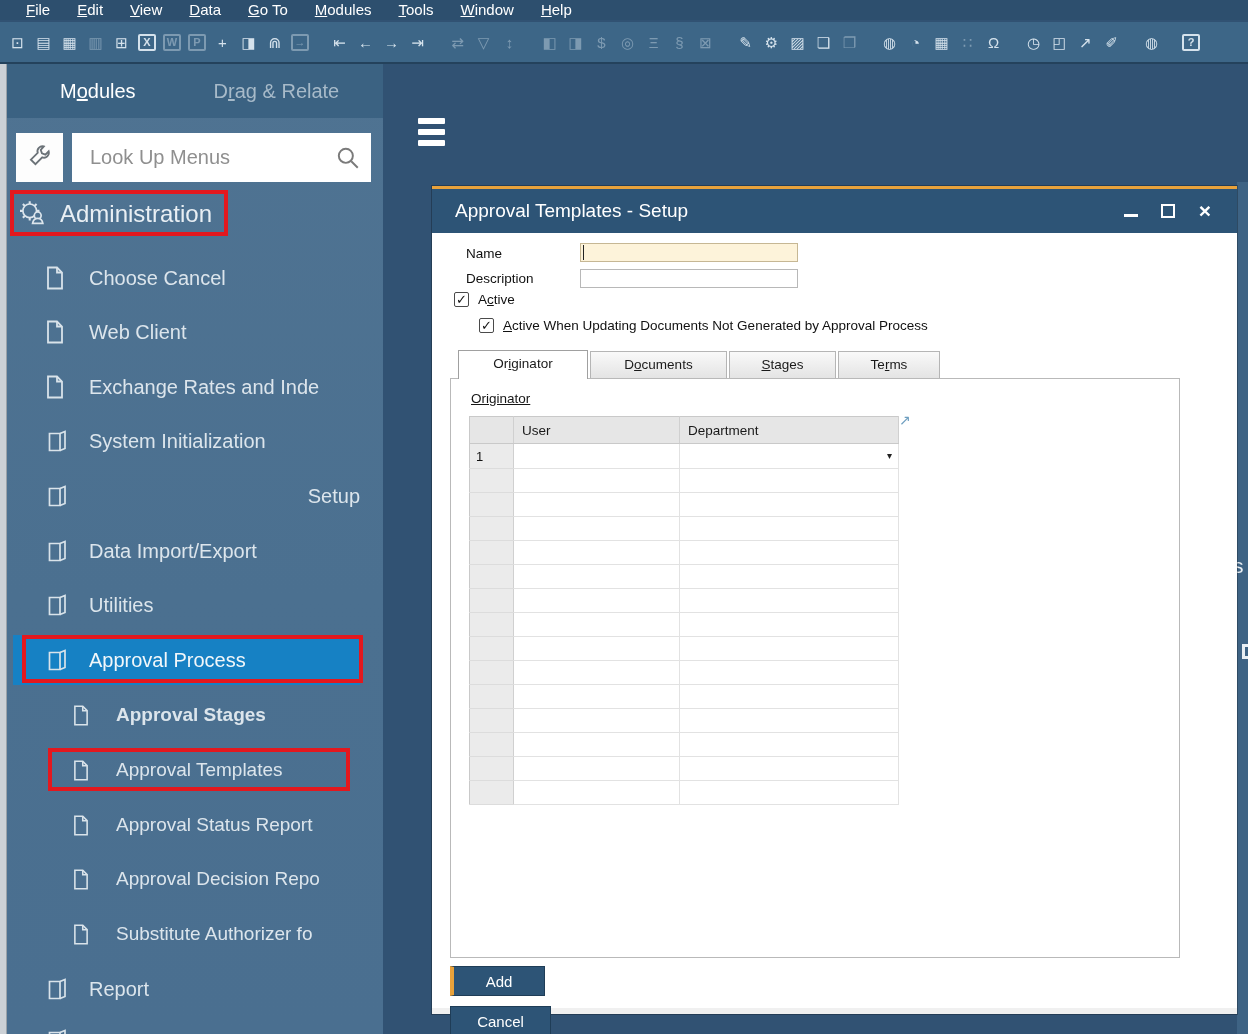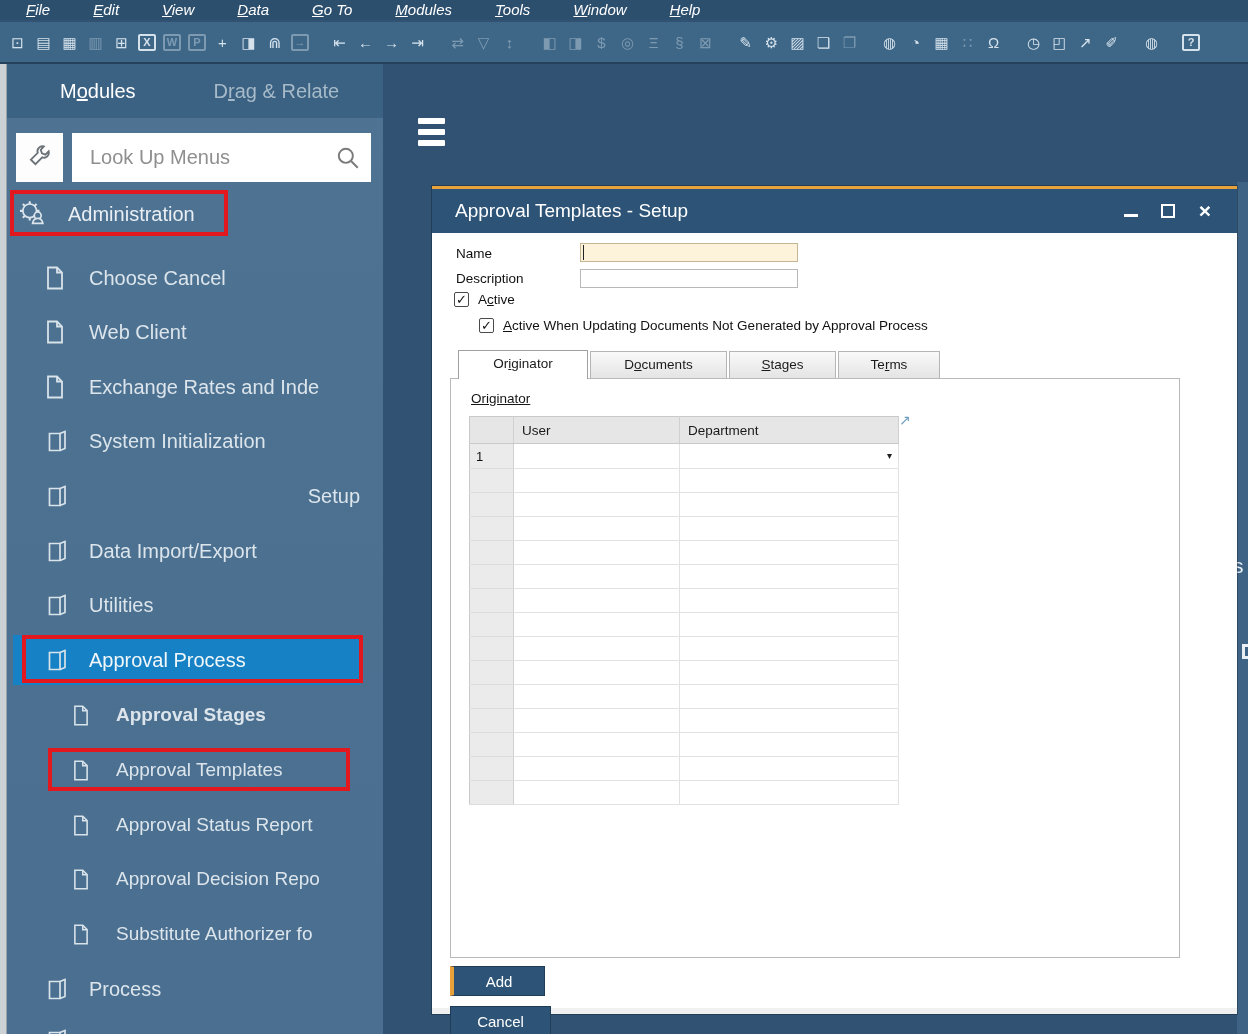--- a/index.html
+++ b/index.html
@@ -2,21 +2,21 @@
 <html><head>
 <meta charset="utf-8">
 <style>
   * { margin:0; padding:0; box-sizing:border-box; }
   html,body { width:1248px; height:1034px; overflow:hidden; }
   body { font-family:"Liberation Sans","DejaVu Sans",sans-serif; }
   #app { position:relative; width:1248px; height:1034px; background:#315273; overflow:hidden; }
 
   
   #menubar { position:absolute; left:0; top:0; width:100%; height:20px; background:#2d4f6e;
-             display:flex; align-items:center; padding-left:26px; gap:43px;font-style:italic; }
+             display:flex; align-items:center; padding-left:26px; gap:27px; }
   .menu-item { color:#ffffff; font-size:15px; line-height:22px; cursor:default; white-space:nowrap; }
   .menu-item u { text-decoration:underline; }
 
   
   #toolbar { position:absolute; left:0; top:22px; width:100%; height:42px; background:#3d6687;
              border-bottom:2px solid #24425c; display:flex; align-items:center; padding-left:8px; gap:7px; }
   .tb-icon { width:19px; height:19px; display:flex; align-items:center; justify-content:center;
              color:#d5e2ec; font-size:15px; line-height:19px; }
   .tb-icon.boxed { border:2px solid #d5e2ec; border-radius:2px; font-size:11px; font-weight:bold; height:17px; width:18px; }
   .tb-icon.disabled { opacity:0.42; }
@@ -35,21 +35,21 @@
   #wrench-btn { position:absolute; left:9px; top:0; width:47px; height:49px; background:#fdfdfd;
                 display:flex; align-items:center; justify-content:center; }
   #search-box { position:absolute; left:65px; top:0; width:299px; height:49px; background:#ffffff; }
   #search-input { position:absolute; left:0; top:0; width:100%; height:100%; border:none; outline:none;
                   font-size:20px; color:#8b5cf6; padding:0 44px 0 18px; font-family:inherit; }
   #search-input::placeholder { color:#8f8f8f; opacity:1; }
   #search-mag { position:absolute; right:10px; top:12px; }
 
   #admin-row { position:absolute; left:7px; top:128px; right:0; height:44px; display:flex; align-items:center; }
   #admin-row .icon-wrap { margin-left:9px; }
-  #admin-label { color:#e9eff4; font-size:20px; margin-left:20px; }
+  #admin-label { color:#e9eff4; font-size:24px; margin-left:12px; }
 
   #sidebar-items { position:absolute; left:0; top:0; width:100%; height:100%; }
   .side-item { position:absolute; left:13px; width:347px; height:50px; display:flex; align-items:center; cursor:default; }
   .side-item .icon-wrap { display:flex; align-items:center; color:#d9e3ea; }
   .side-item.lvl0 .icon-wrap { margin-left:32px; width:24px; }
   .side-item.lvl1 .icon-wrap { margin-left:59px; width:21px; }
   .side-item .lbl { color:#dce5ec; font-size:20px; white-space:nowrap; }
   .side-item.lvl0 .lbl { margin-left:20px; }
   .side-item.lvl1 .lbl { margin-left:23px; font-size:19px; }
   .side-item.selected { background:#1681c4; }
@@ -78,21 +78,21 @@
   #dialog-title { color:#ffffff; font-size:19px; margin-left:23px; }
   #win-controls { margin-left:auto; margin-right:22px; display:flex; align-items:center; gap:17px; }
   .win-btn { width:20px; height:20px; display:flex; align-items:center; justify-content:center; cursor:pointer; }
   #min-glyph { width:14px; height:3px; background:#fff; margin-top:9px; }
   #max-glyph { width:14px; height:14px; border:2px solid #fff; }
   #close-glyph { color:#fff; font-size:21px; font-weight:bold; line-height:20px; }
 
   #dialog-body { position:absolute; left:0; top:47px; width:100%; height:781px; background:#ffffff;
                  border-bottom:6px solid #f0f0f0; font-size:13.5px; color:#111; }
 
-  .fld-label { position:absolute; left:24px; }
+  .fld-label { position:absolute; left:34px; }
   #name-label { top:13px; }
   #desc-label { top:38px; }
   .fld-input { position:absolute; left:148px; width:218px; height:19px; border:1px solid #b8b8b8;
                font-family:inherit; font-size:12.5px; padding:0 3px; outline:none; }
   #name-input { top:10px; background:#fdf3da; border-color:#c6b794; }
   #desc-input { top:36px; background:#ffffff; }
   #name-caret { position:absolute; left:151px; top:12px; width:1px; height:15px; background:#222; }
 
   .cb-row { position:absolute; display:flex; align-items:center; }
   .cb-0 { left:22px; top:59px; }
@@ -347,21 +347,21 @@
           </span>
           <span class="lbl">Substitute Authorizer fo</span>
         </div>
         <div class="side-item lvl0" style="top: 900px;">
           <span class="icon-wrap">
             <svg width="24" height="24" viewBox="0 0 24 24" fill="none" stroke="currentColor" stroke-width="1.7">
               <path d="M4.5 4.5 H15 V21.5 H4.5 Z"></path>
               <path d="M15 4.5 L20 2.5 V19.5 L15 21.5"></path>
             </svg>
           </span>
-          <span class="lbl">Process</span>
+          <span class="lbl">Report</span>
         </div>
         <div class="side-item lvl0" style="top: 951px;">
           <span class="icon-wrap">
             <svg width="24" height="24" viewBox="0 0 24 24" fill="none" stroke="currentColor" stroke-width="1.7">
               <path d="M4.5 4.5 H15 V21.5 H4.5 Z"></path>
               <path d="M15 4.5 L20 2.5 V19.5 L15 21.5"></path>
             </svg>
           </span>
           <span class="lbl"></span>
         </div>

